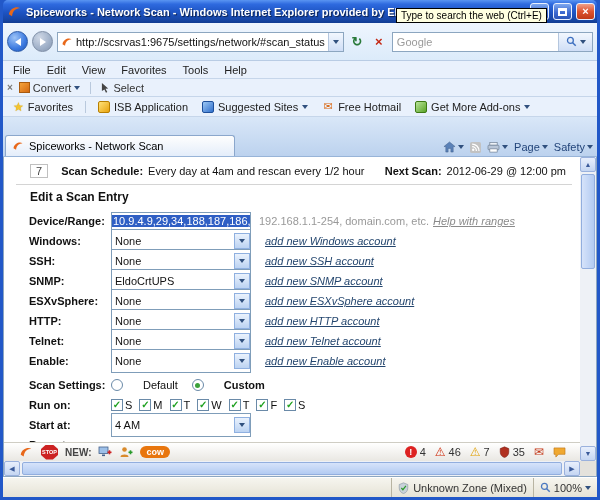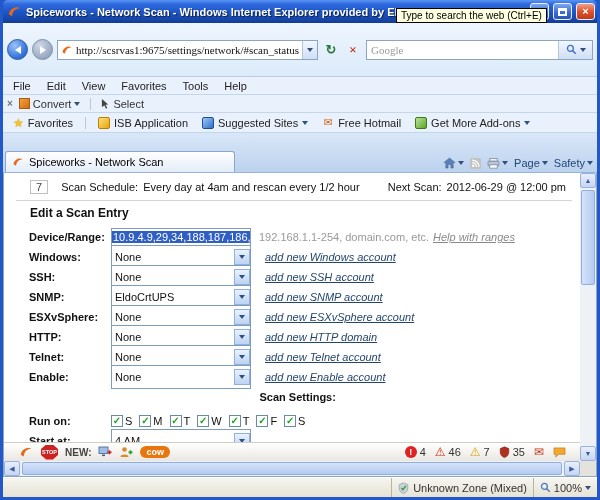--- a/index.html
+++ b/index.html
@@ -42,21 +42,21 @@
   .tooltip {
     position:absolute; left:393px; top:8px; z-index:60;
     background:#ffffe1; border:1px solid #000; color:#000;
     font-size:10px; padding:1px 4px; white-space:nowrap;
   }
 
   
   .bar { background:#e9f1fc; border-bottom:1px solid #c6d6ea; display:flex; align-items:center; }
 
   
-  .navbar { flex:0 0 27px; gap:4px; padding:16px 4px; background:linear-gradient(180deg,#eef5fe,#dcebfa); border-bottom:1px solid #b9cce4;font-family:Liberation Serif, serif;}
+  .navbar { flex:0 0 27px; gap:4px; padding:8px 4px; background:linear-gradient(180deg,#eef5fe,#dcebfa); border-bottom:1px solid #b9cce4;}
   .navcircle { width:21px; height:21px; border-radius:50%; display:flex; align-items:center; justify-content:center;
     border:1px solid #2b5aa8; background:radial-gradient(circle at 35% 30%,#9cc3f7,#3c7ae0 60%,#1e54b4); }
   .navcircle.disabled { background:radial-gradient(circle at 35% 30%,#cfd8e6,#9fb0c8 60%,#8494ac); border-color:#7e8ea6; }
   .tri-left { width:0; height:0; border-top:4px solid transparent; border-bottom:4px solid transparent; border-right:6px solid #fff; }
   .tri-right { width:0; height:0; border-top:4px solid transparent; border-bottom:4px solid transparent; border-left:6px solid #fff; }
   .addressbox {
     flex:0 0 250px; height:20px; background:#fff; border:1px solid #8ca6c0;
     display:flex; align-items:center; gap:3px; padding:0 0 0 3px;
   }
   .addressbox .url { flex:1; white-space:nowrap; overflow:hidden; font-size:11px; color:#111; }
@@ -105,21 +105,21 @@
   .cmd-icons { margin-left:auto; display:flex; align-items:center; gap:6px; padding-right:2px; padding-bottom:3px; color:#23457a; }
   .cmd { display:flex; align-items:center; gap:2px; white-space:nowrap; }
 
   
   .viewport { flex:1 1 auto; min-height:0; background:#fff; position:relative; border:1px solid #8ca6c0; border-top:none; display:flex; flex-direction:column; }
   .page { flex:1 1 auto; min-height:0; margin-right:16px; overflow:hidden; padding:5px 8px 0 12px; color:#111; }
 
   
   .sched-row { display:flex; align-items:center; gap:5px; margin-left:14px; height:18px; }
   .rownum { border:1px solid #c0c0c0; padding:0 5px; color:#444; margin-right:8px; }
-  .b { font-weight:normal; }
+  .b { font-weight:bold; }
   .sched-right { margin-left:auto; display:flex; gap:5px; padding-right:6px;justify-content:space-between; }
   .hrline { border:none; border-top:1px solid #d4d4d4; margin:4px 0 5px 0; }
 
   h2.heading { font-size:12px; font-weight:bold; margin:2px 0 7px 14px; }
 
   .form-row { display:flex; align-items:center; height:20px; margin-left:13px; }
   .flabel { width:82px; font-weight:bold; flex:0 0 82px; }
   .select {
     width:140px; height:24px; border:1px solid #7f9db9; background:#fff;
     display:flex; align-items:center; flex:0 0 140px;
@@ -398,21 +398,21 @@
       </div>
 
       <div class="form-row">
         <span class="flabel">HTTP:</span>
         <span class="select">
           <span class="val">None</span>
           <span class="btn">
               <span class="dd-arrow"></span>
             </span>
         </span>
-        <a class="acct-link">add new HTTP domain</a>
+        <a class="acct-link">add new HTTP account</a>
       </div>
 
       <div class="form-row">
         <span class="flabel">Telnet:</span>
         <span class="select">
           <span class="val">None</span>
           <span class="btn">
               <span class="dd-arrow"></span>
             </span>
         </span>
@@ -423,21 +423,21 @@
         <span class="flabel">Enable:</span>
         <span class="select">
           <span class="val">None</span>
           <span class="btn">
               <span class="dd-arrow"></span>
             </span>
         </span>
         <a class="acct-link">add new Enable account</a>
       </div>
 
-      <div class="form-row" style="margin-top:4px;flex-direction:column;">
+      <div class="form-row" style="margin-top:4px;">
         <span class="flabel">Scan Settings:</span>
         <span class="opt">
           <span class="radio" data-checked="false"></span>
           <span>Default</span>
         </span>
         <span class="opt">
           <span class="radio" data-checked="true"></span>
           <span class="b">Custom</span>
         </span>
       </div>

